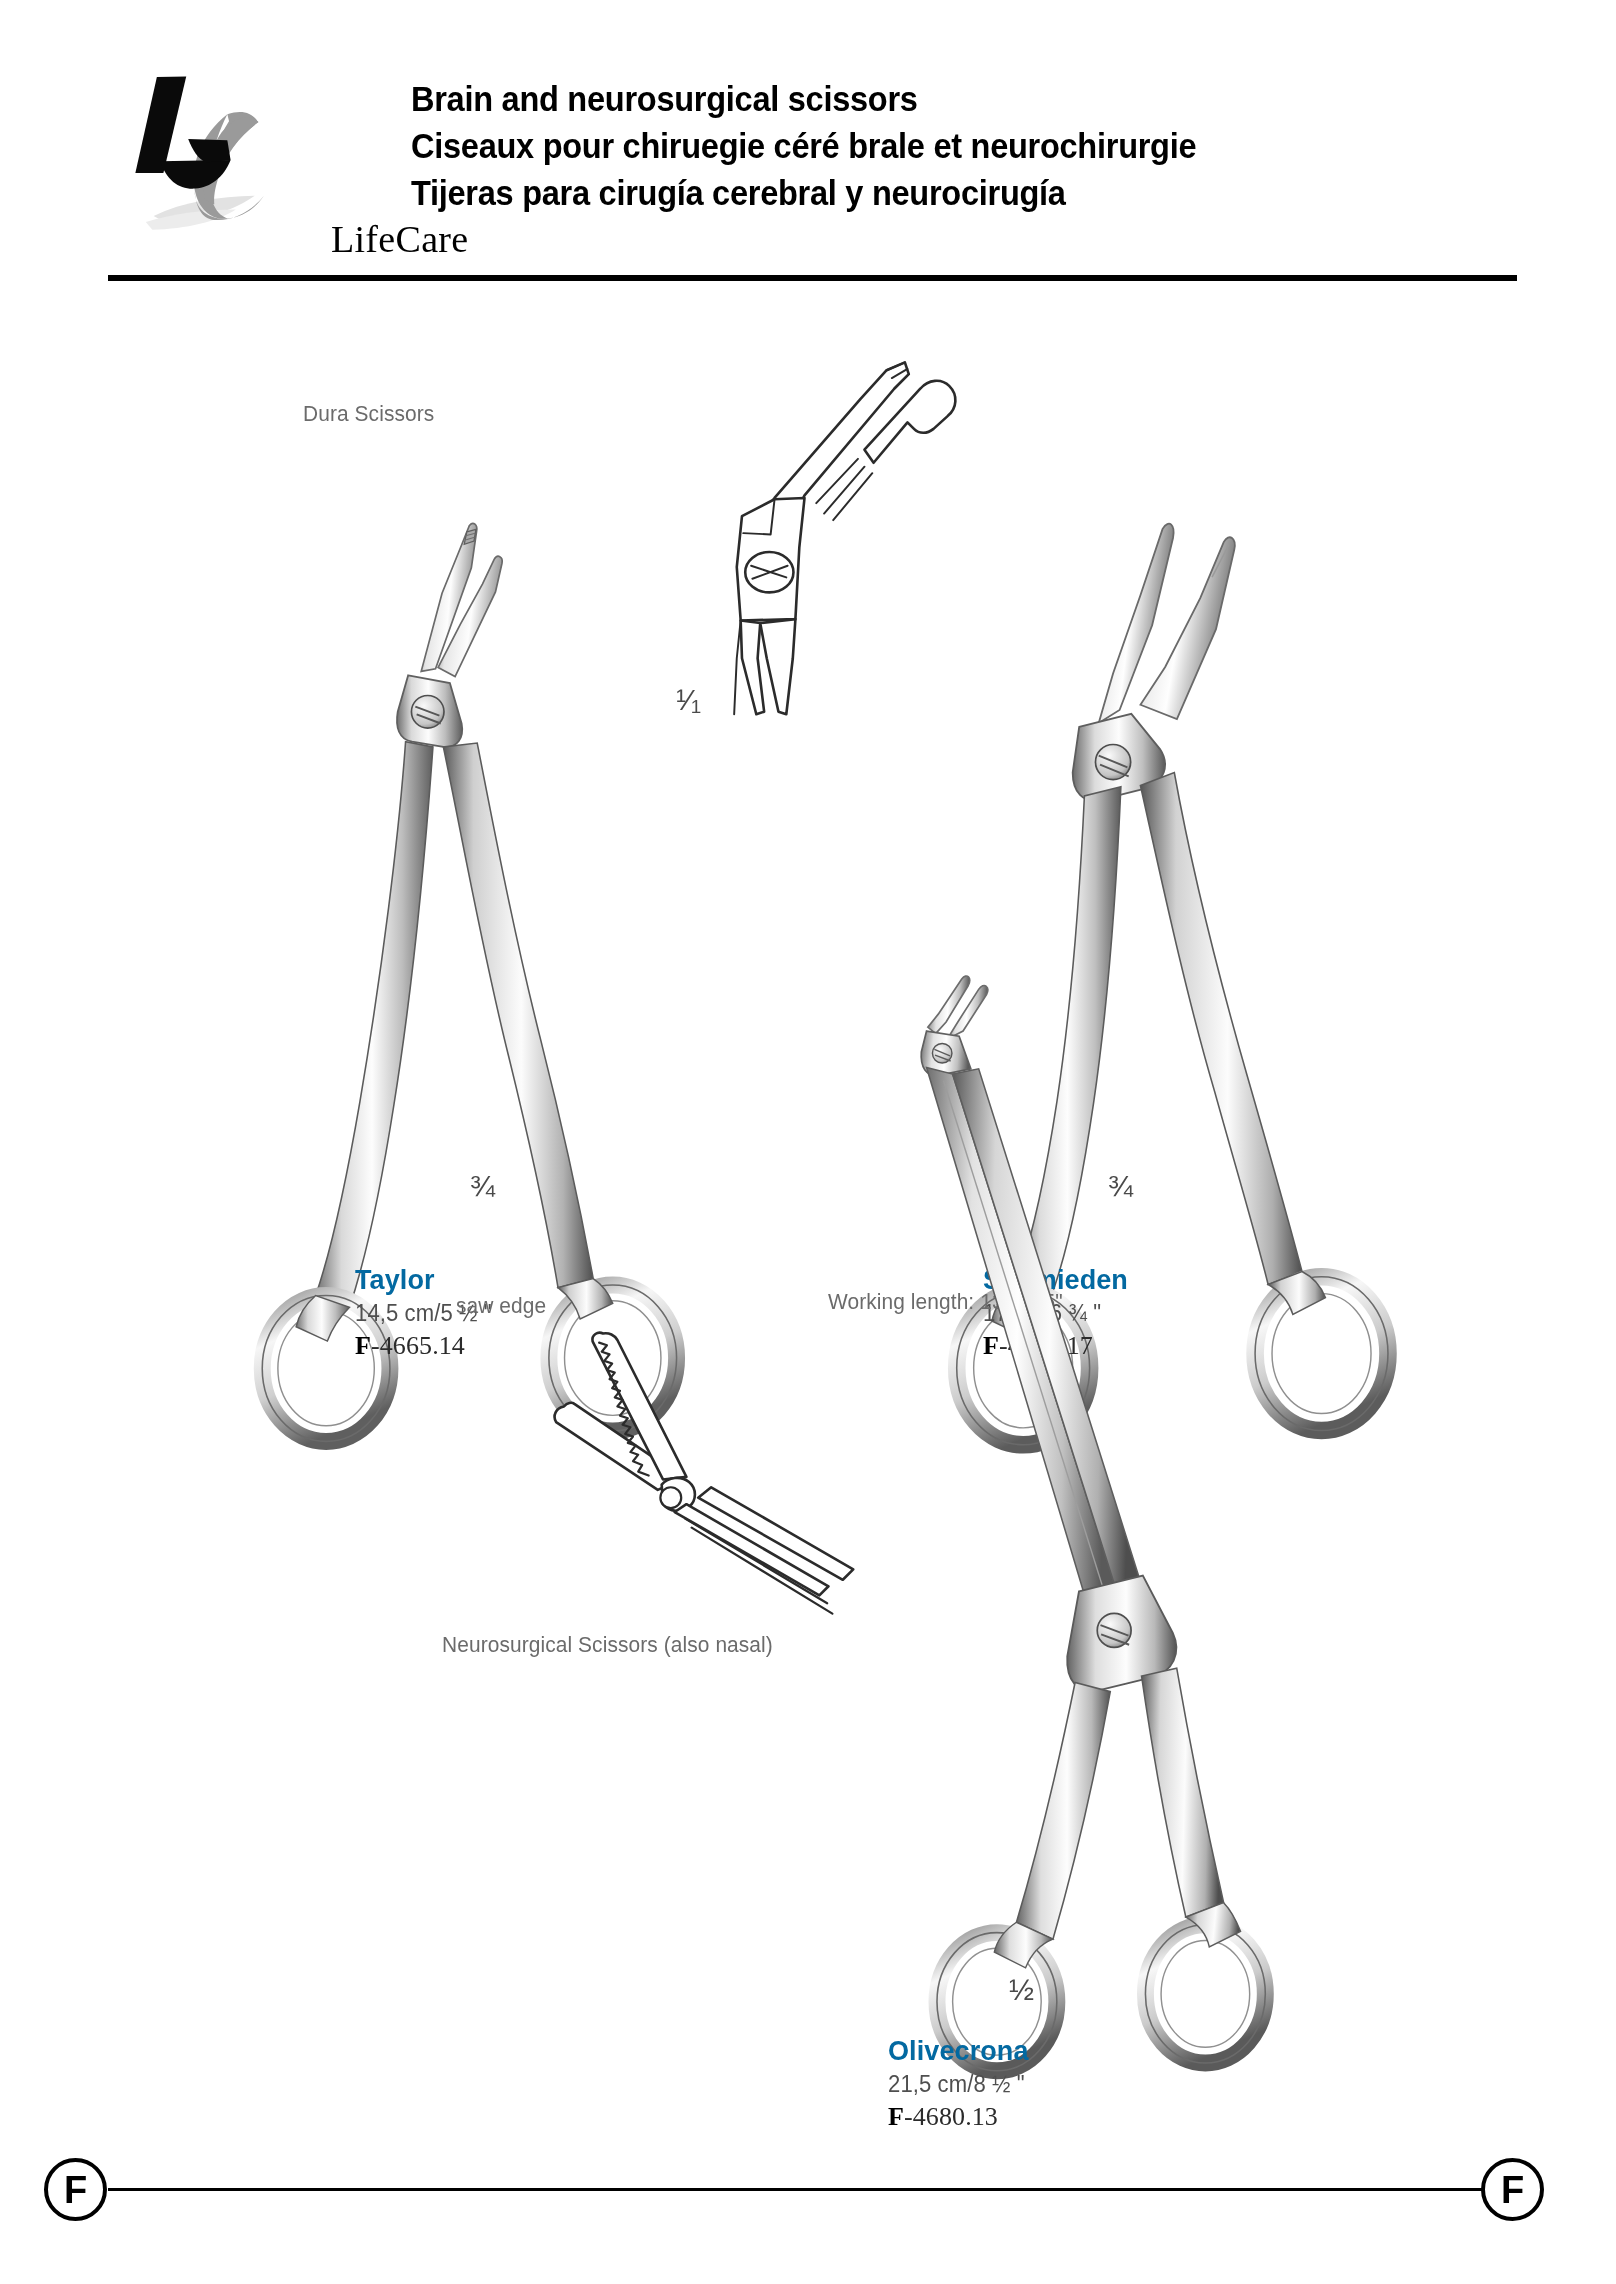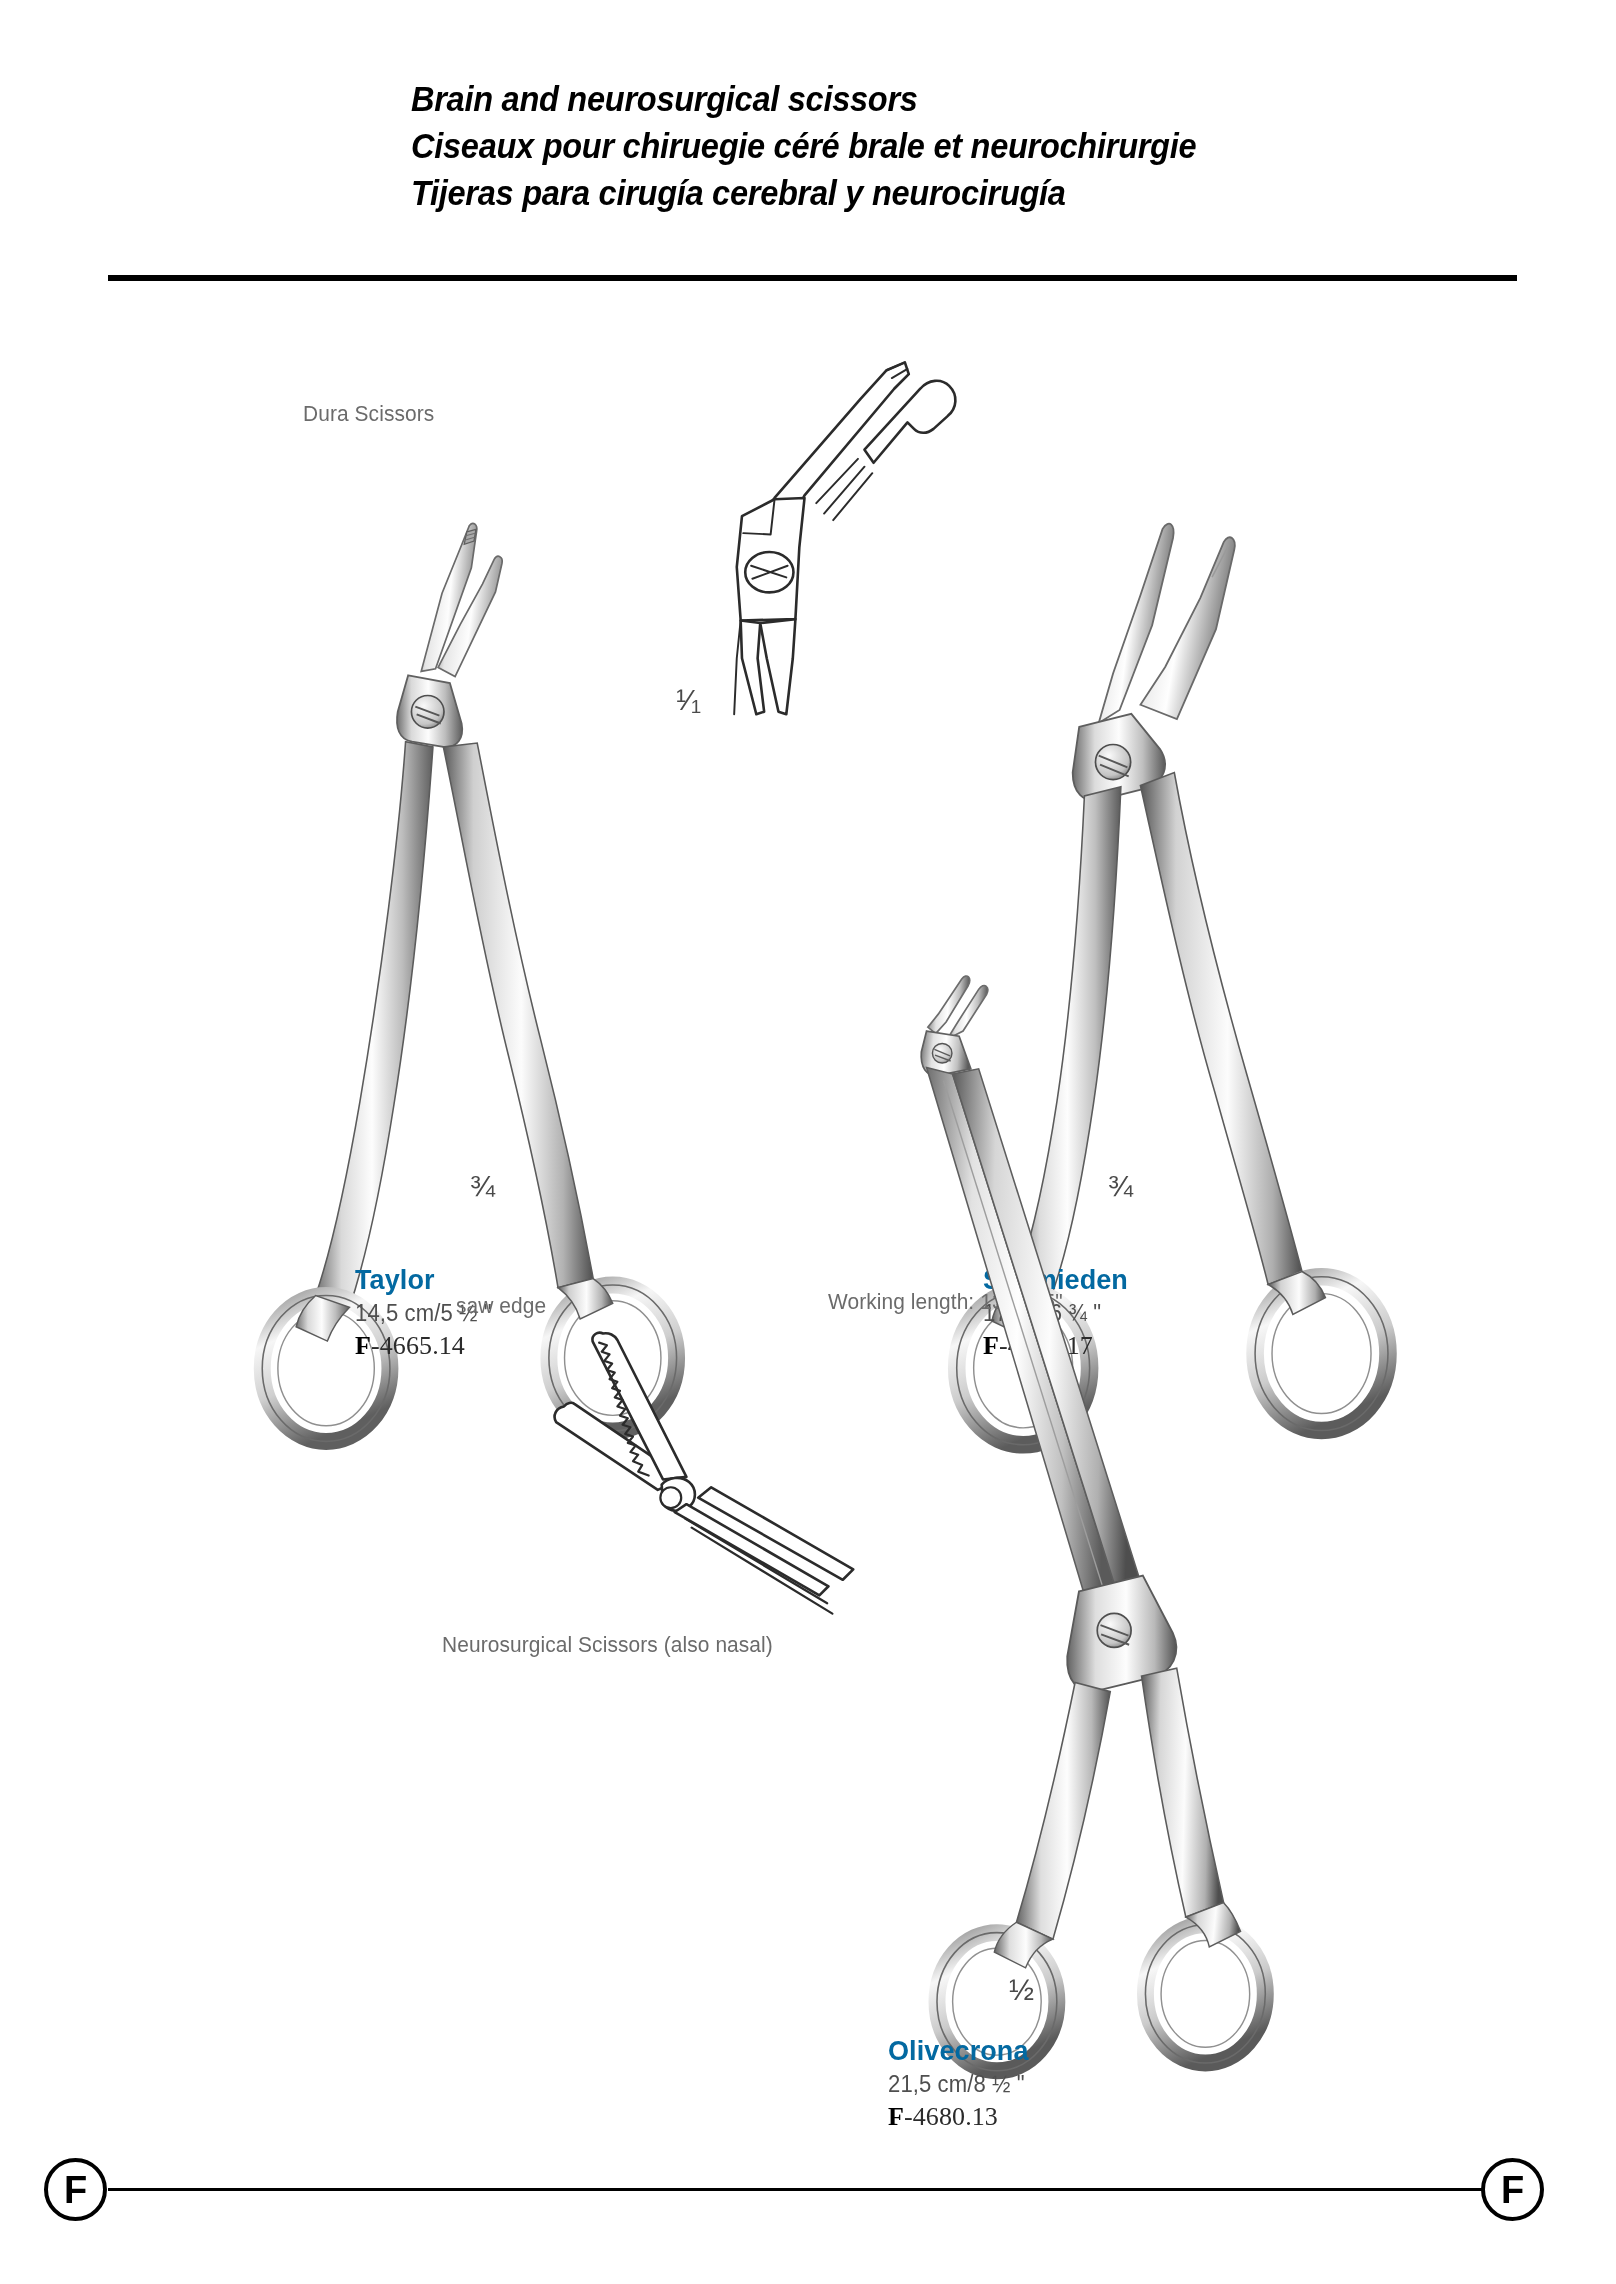--- a/index.html
+++ b/index.html
@@ -13,21 +13,21 @@
 
   
   .header{position:absolute;left:0;top:0;width:1616px;height:280px;}
   .logo{position:absolute;left:121px;top:62px;width:274px;height:173px;}
   .logo svg{display:block;width:274px;height:173px;}
   .logo-word{
     position:absolute;left:210px;top:155px;
     font-family:"Liberation Serif","DejaVu Serif",serif;
     font-size:38px;letter-spacing:0.3px;color:#000;white-space:nowrap;
   }
-  .titles{position:absolute;left:411px;top:75px;width:1108px;font-style:italic;}
+  .titles{position:absolute;left:411px;top:75px;width:1108px;}
   .title-line{
     font-family:"Liberation Sans","DejaVu Sans",sans-serif;
     font-weight:bold;font-size:35px;line-height:47px;
     letter-spacing:-0.3px;color:#000;white-space:nowrap;
     transform:scaleX(0.93);transform-origin:left center;
   }
   .head-rule{position:absolute;left:108px;top:275px;width:1409px;height:5.9px;background:#000;}
 
   
   .plate{position:absolute;left:0;top:280px;width:1456px;height:1844px;}
@@ -70,20 +70,45 @@
     font-size:31px;font-weight:bold;color:#000;letter-spacing:0.7px;
   }
 </style>
 </head>
 <body>
 
 <div class="page">
 
   <div class="header">
 
+    <div class="logo">
+      <svg viewBox="0 0 420 265" xmlns="http://www.w3.org/2000/svg">
+
+        <path d="M50 236 C95 214 150 206 205 205 C175 226 128 243 72 248 Z" fill="#e2e2e2"></path>
+        <path d="M38 245 C80 232 130 226 176 226 C148 244 100 256 48 257 Z" fill="#ececec"></path>
+
+        <path d="M163 80 C151 104 140 134 137 165 C133 204 141 232 164 240
+                 C139 243 119 226 113 196 C106 159 122 112 163 80 Z" fill="#9a9a9a"></path>
+        <path d="M163 80 C186 72 202 78 210 92 C196 101 184 113 174 126
+                 C170 112 167 95 163 80 Z" fill="#9a9a9a"></path>
+        <path d="M113 196 C112 222 130 242 163 240 C185 238 206 225 219 205
+                 C200 229 172 244 143 242 C124 240 114 222 113 196 Z" fill="#9a9a9a"></path>
+        <path d="M137 165 C143 133 156 104 170 84 C182 74 199 77 210 92
+                 C183 113 160 140 148 170 C143 184 139 197 137 207 Z" fill="#9a9a9a"></path>
+        <path d="M128 208 C124 180 132 143 150 114 C166 90 190 76 211 92
+                 C183 112 160 142 150 175 C144 193 142 206 143 218
+                 C140 217 132 214 128 208 Z" fill="#9a9a9a"></path>
+
+        <path d="M55 23 L100 22 L65 170 L22 170 Z" fill="#0a0a0a"></path>
+
+        <path d="M60 152 L168 150 C158 176 137 192 114 194 C90 196 70 182 60 152 Z" fill="#0a0a0a"></path>
+        <path d="M103 118 C110 136 118 148 130 154 L168 150 L163 120 Z" fill="#0a0a0a"></path>
+      </svg>
+      <div class="logo-word">LifeCare</div>
+    </div>
 
     <div class="titles">
       <div class="title-line">Brain and neurosurgical scissors</div>
       <div class="title-line">Ciseaux pour chiruegie céré brale et neurochirurgie</div>
       <div class="title-line">Tijeras para cirugía cerebral y neurocirugía</div>
     </div>
 
     <div class="head-rule"></div>
   </div>
 

